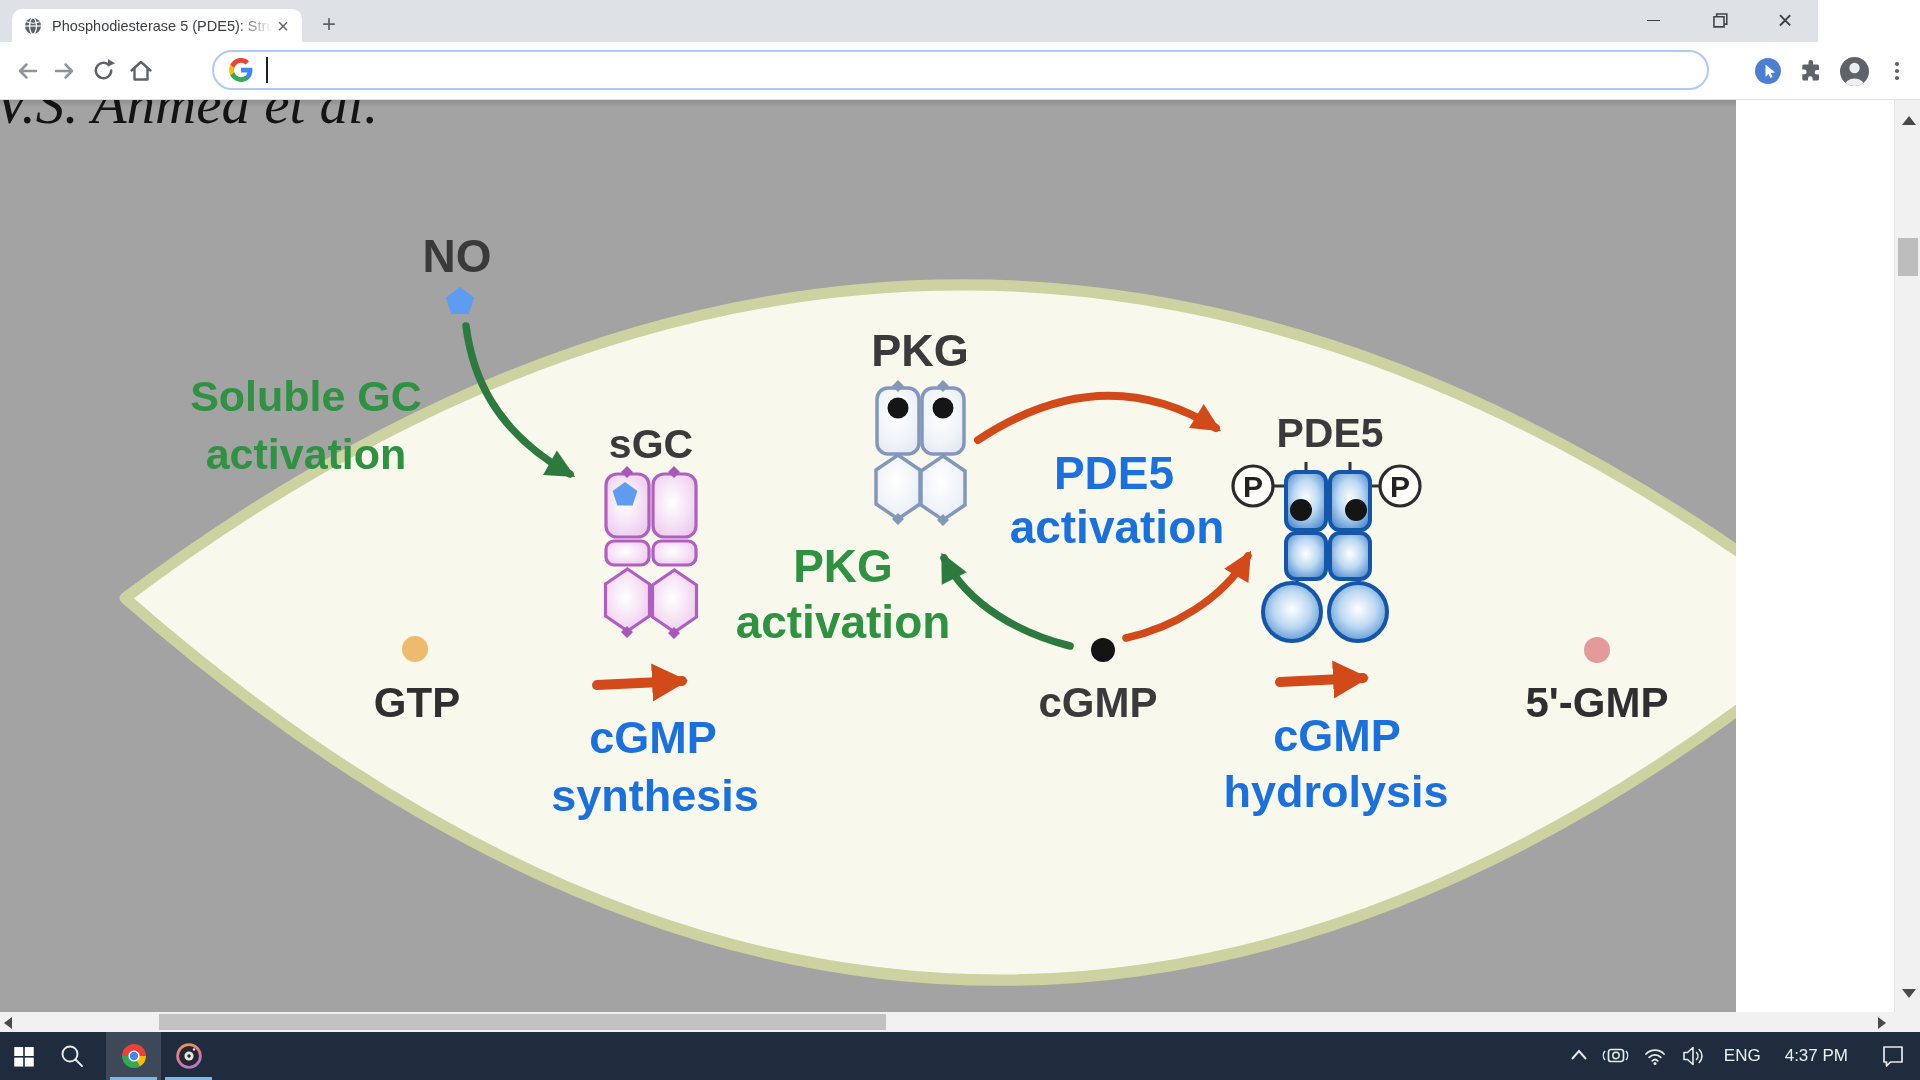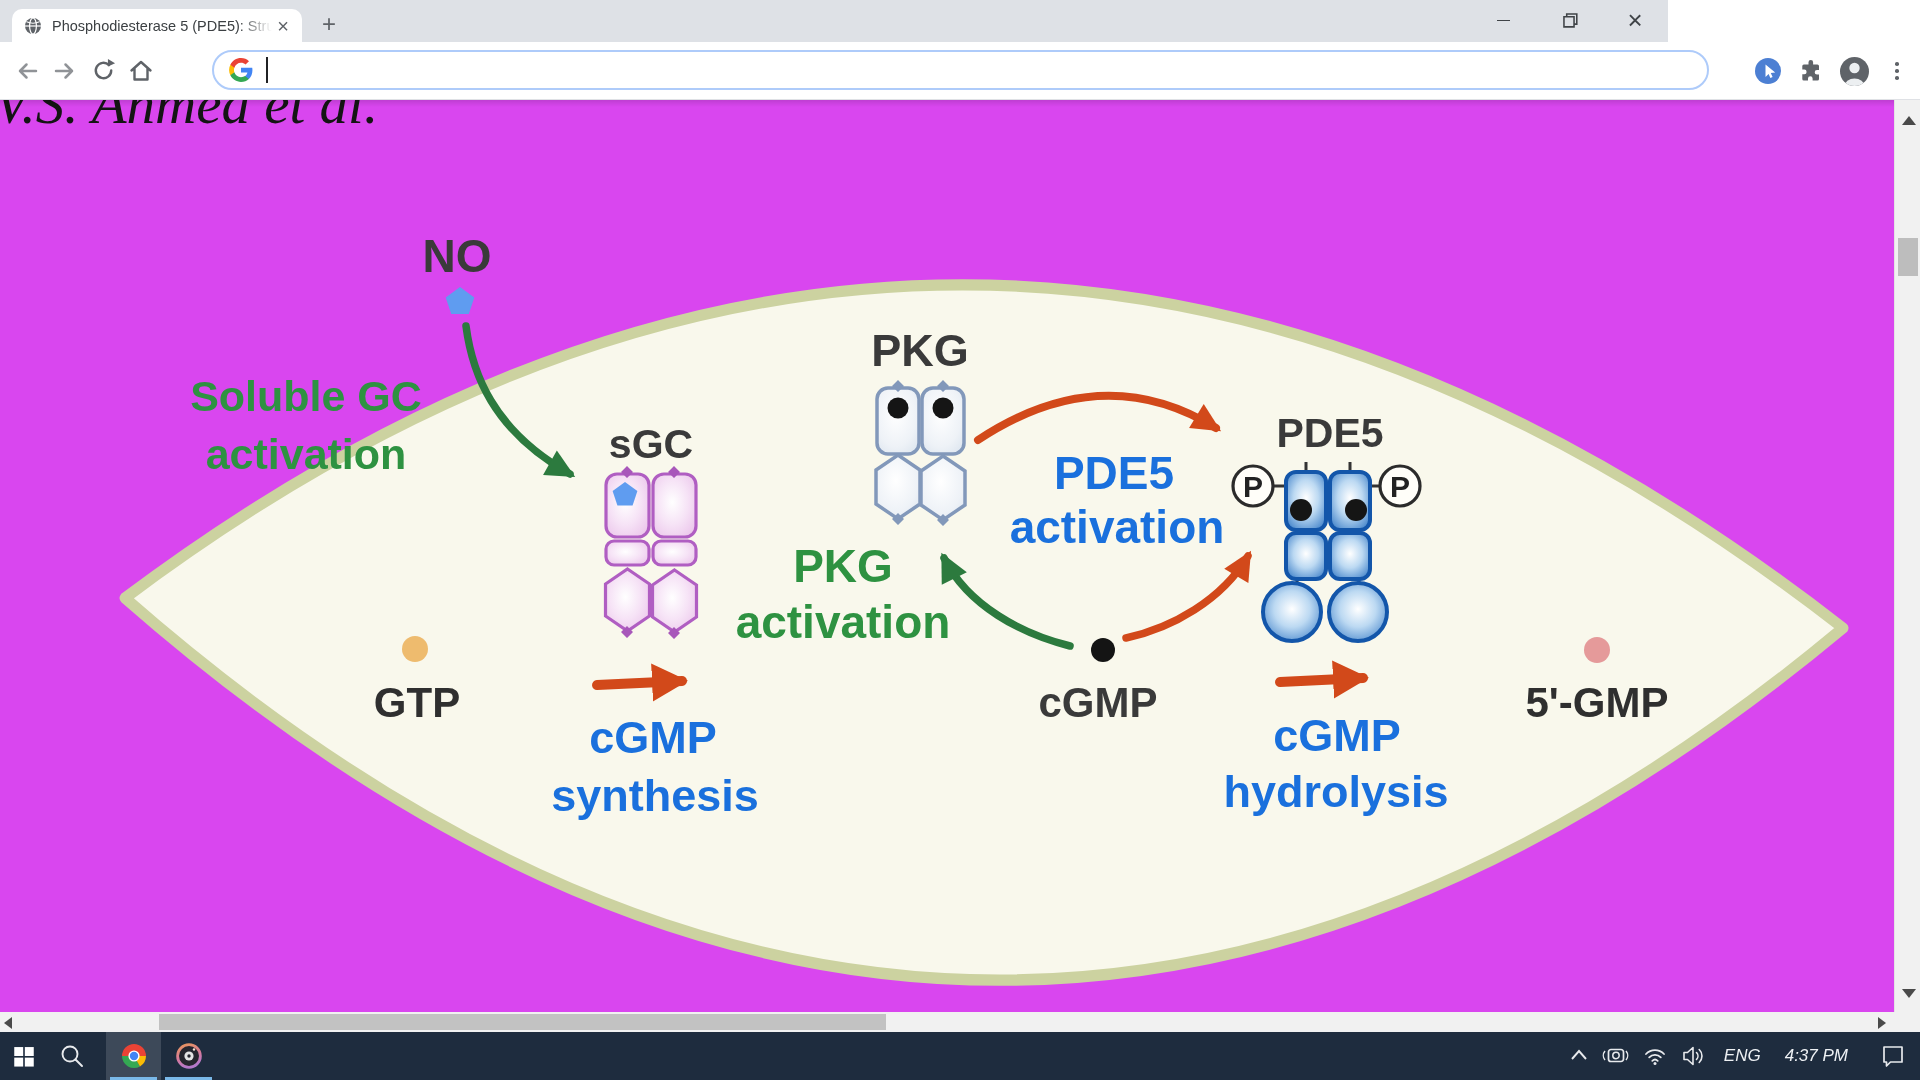--- a/index.html
+++ b/index.html
@@ -1,20 +1,20 @@
 <!DOCTYPE html>
 <html><head>
 <meta charset="utf-8">
 <style>
   * { margin:0; padding:0; box-sizing:border-box; }
   html,body { width:1920px; height:1080px; overflow:hidden; background:#fff;
     font-family:"Liberation Sans", sans-serif; }
 
   
-  .tabstrip { position:absolute; top:0; left:0; width:1668px; height:42px; background:#dee1e6; }
+  .tabstrip { position:absolute; top:0; left:0; width:1818px; height:42px; background:#dee1e6; }
   .tab { position:absolute; left:12px; top:9px; width:290px; height:33px; background:#fff;
     border-radius:10px 10px 0 0; display:flex; align-items:center; padding:0 8px 0 12px; }
   .tab-title { flex:1; font-size:14.5px; color:#3c4043; white-space:nowrap; overflow:hidden;
     margin-left:10px; -webkit-mask-image:linear-gradient(90deg,#000 85%,transparent); }
   .tab-close { width:22px; height:22px; display:flex; align-items:center; justify-content:center;
     font-size:20px; color:#5f6368; border-radius:50%; cursor:pointer; line-height:1; }
   .newtab { position:absolute; left:314px; top:9px; width:30px; height:30px; display:flex;
     align-items:center; justify-content:center; font-size:24px; color:#5f6368; border-radius:50%; }
   .wincontrols { position:absolute; right:0; top:0; height:40px; display:flex; }
   .winbtn { width:66px; height:40px; display:flex; align-items:center; justify-content:center; color:#3f4347; }
@@ -29,21 +29,21 @@
     border:2.5px solid #aecbfa; border-radius:21px; display:flex; align-items:center; padding-left:14px; }
   .caret { width:2px; height:26px; background:#202124; margin-left:12px; }
   .addr-input { position:absolute; left:290px; width:1380px; height:30px; border:none; outline:none;
     font-size:16px; background:transparent; }
   .toolbar-right { position:absolute; right:6px; top:0; height:58px; display:flex; align-items:center; gap:9px; }
   .tbicon { width:34px; height:34px; display:flex; align-items:center; justify-content:center; border-radius:50%; }
   .kebab { display:flex; flex-direction:column; gap:3.5px; align-items:center; }
   .kebab i { width:3.6px; height:3.6px; background:#5f6368; border-radius:50%; }
 
   
-  .content { position:absolute; top:100px; left:0; width:1894px; height:912px; background:#d946ef; overflow:hidden; }
+  .content { position:absolute; top:100px; left:0; width:1736px; height:912px; background:#a3a3a3; overflow:hidden; }
   .top-shadow { position:absolute; top:0; left:0; width:100%; height:7px;
     background:linear-gradient(rgba(0,0,0,.12), transparent); z-index:5; }
   .page-heading { position:absolute; top:-26px; left:-6px; font-family:"Liberation Serif", serif;
     font-style:italic; font-size:57px; line-height:60px; color:#141414; white-space:nowrap; }
 
   
   .vscroll { position:absolute; top:100px; right:0; width:26px; height:912px; background:#f1f1f1;
     border-left:1px solid #e3e3e3; }
   .vthumb { position:absolute; top:138px; left:3px; width:20px; height:38px; background:#bdbdbd; }
   .tri { width:0; height:0; position:absolute; }
@@ -55,21 +55,21 @@
   .tri.right { right:8px; top:5px; border-top:6px solid transparent; border-bottom:6px solid transparent; border-left:8px solid #4a4a4a; }
   .corner { position:absolute; right:0; top:1012px; width:26px; height:20px; background:#f1f1f1; }
 
   
   .taskbar { position:absolute; left:0; top:1032px; width:1920px; height:48px; background:#1e2c3e;
     display:flex; align-items:stretch; color:#eef1f4; }
   .tbarbtn { width:48px; display:flex; align-items:center; justify-content:center; position:relative; }
   .tbarbtn.app { width:55px; }
   .tbarbtn.active-app { background:rgba(255,255,255,.14); }
   .underline { position:absolute; bottom:0; left:4px; right:4px; height:3px; background:#79b8e8; }
-  .tray { position:absolute; right:0; top:0; height:48px; display:flex; align-items:center; gap:4px; padding-right:10px;font-style:italic; }
+  .tray { position:absolute; right:0; top:0; height:48px; display:flex; align-items:center; gap:4px; padding-right:10px; }
   .trayicon { width:34px; height:48px; display:flex; align-items:center; justify-content:center; }
   .traytext { font-size:17px; color:#eef1f4; padding:0 10px; }
 
   svg text { font-family:"Liberation Sans", sans-serif; font-weight:bold; }
 </style>
 </head>
 <body>
 
 <div class="tabstrip">
   <div class="tab">

